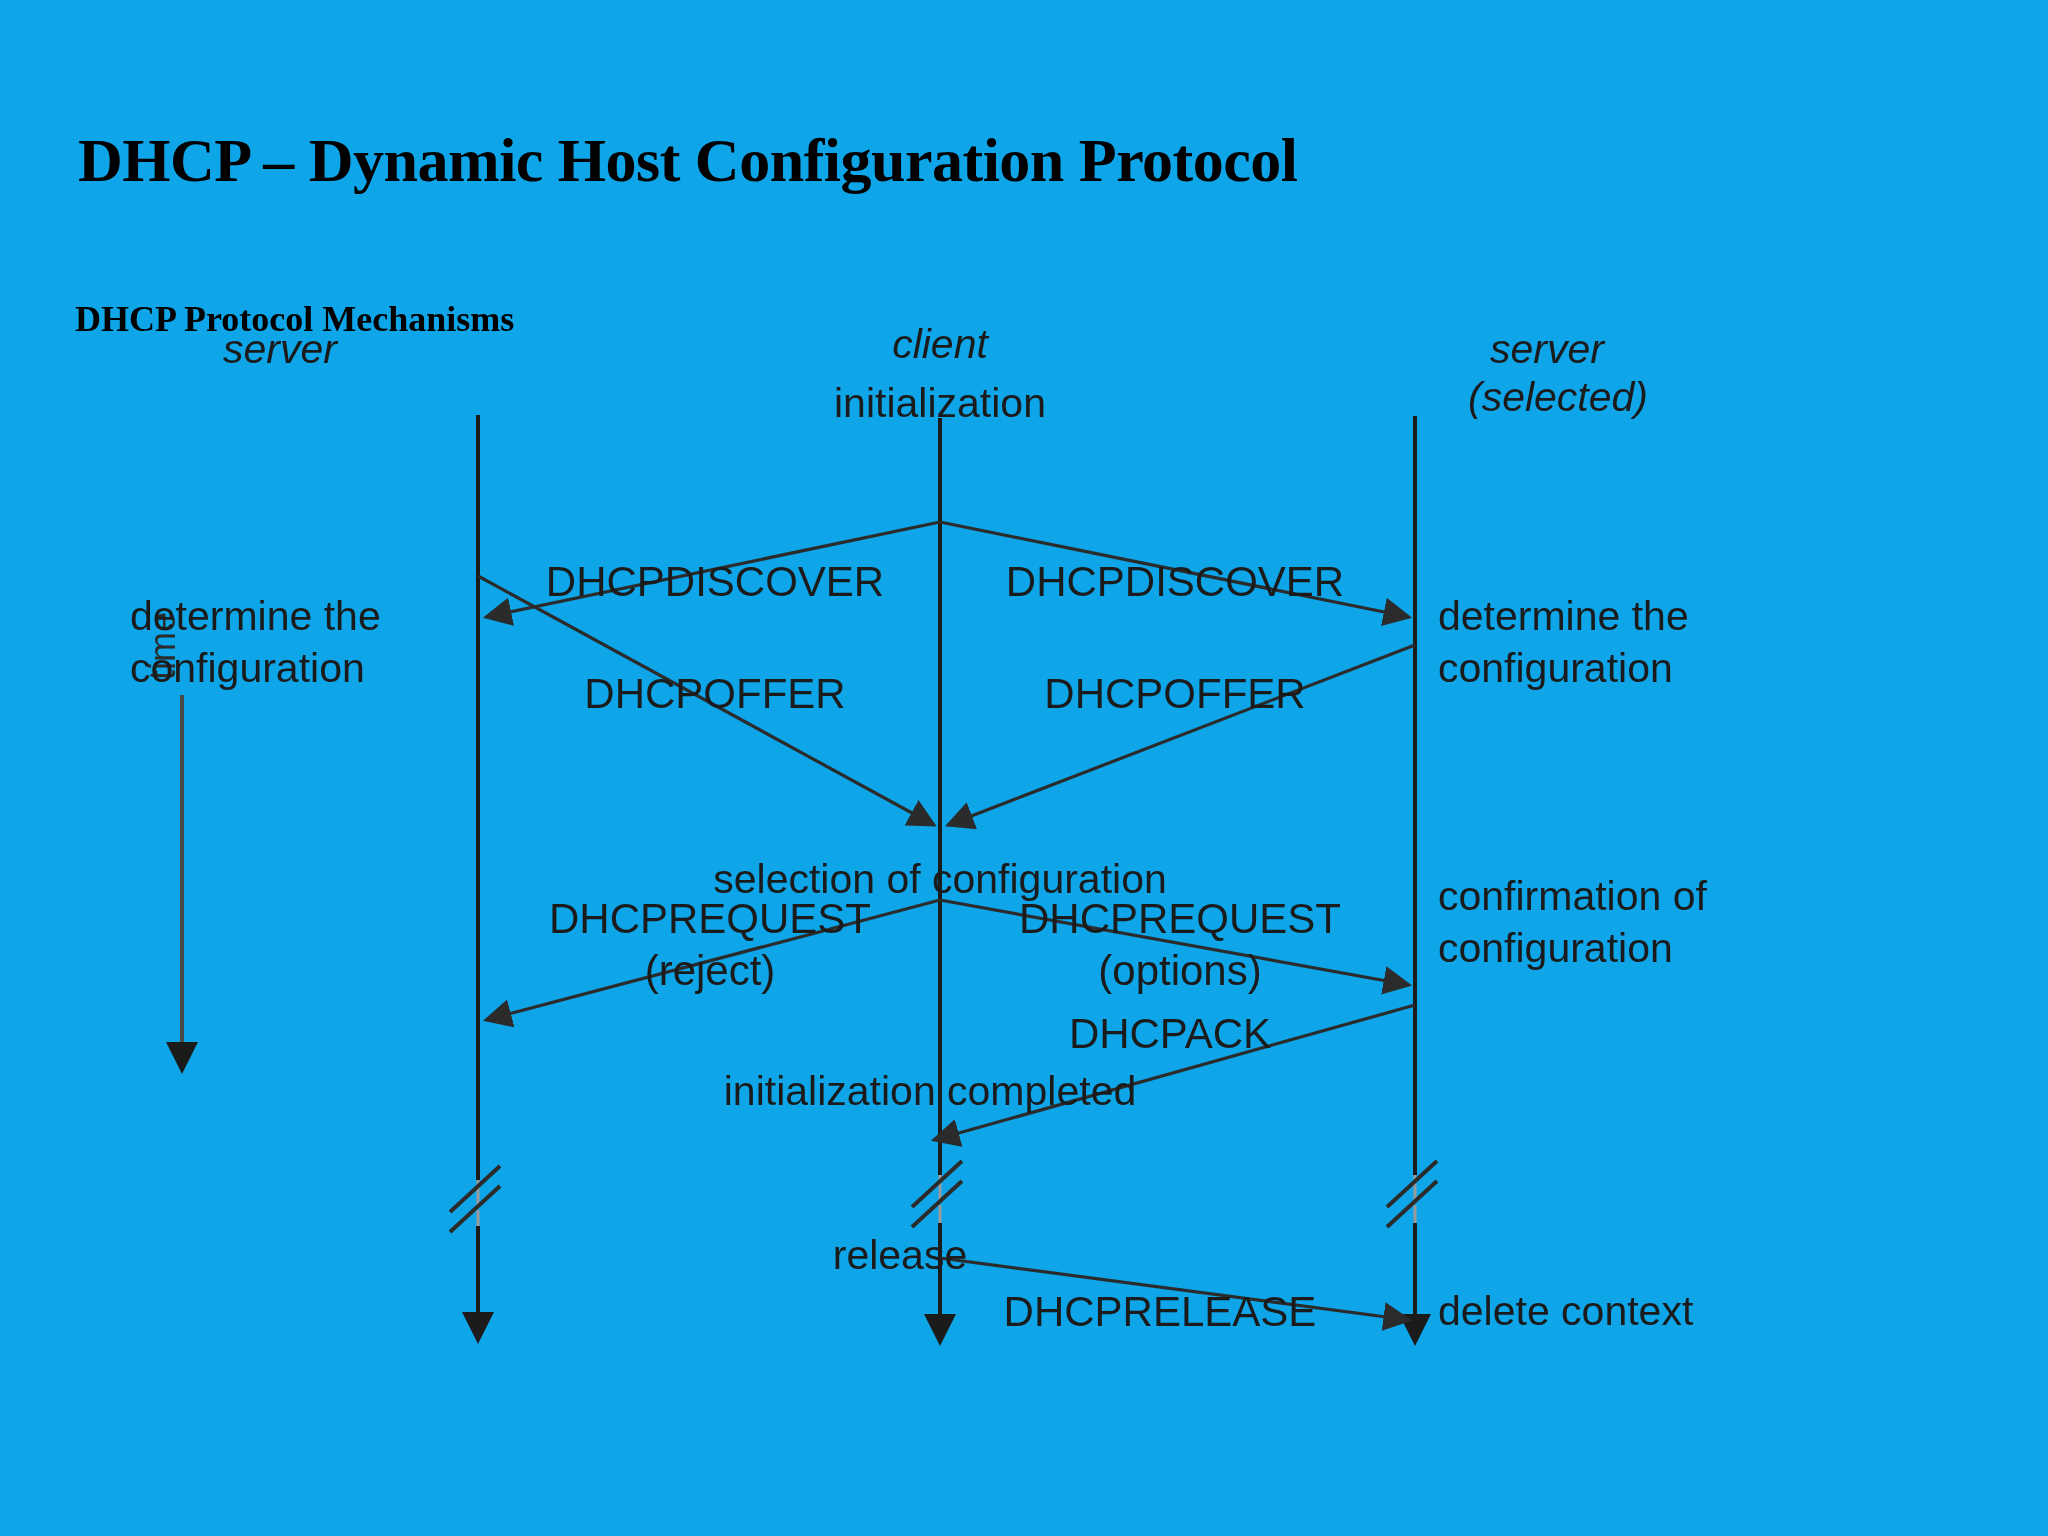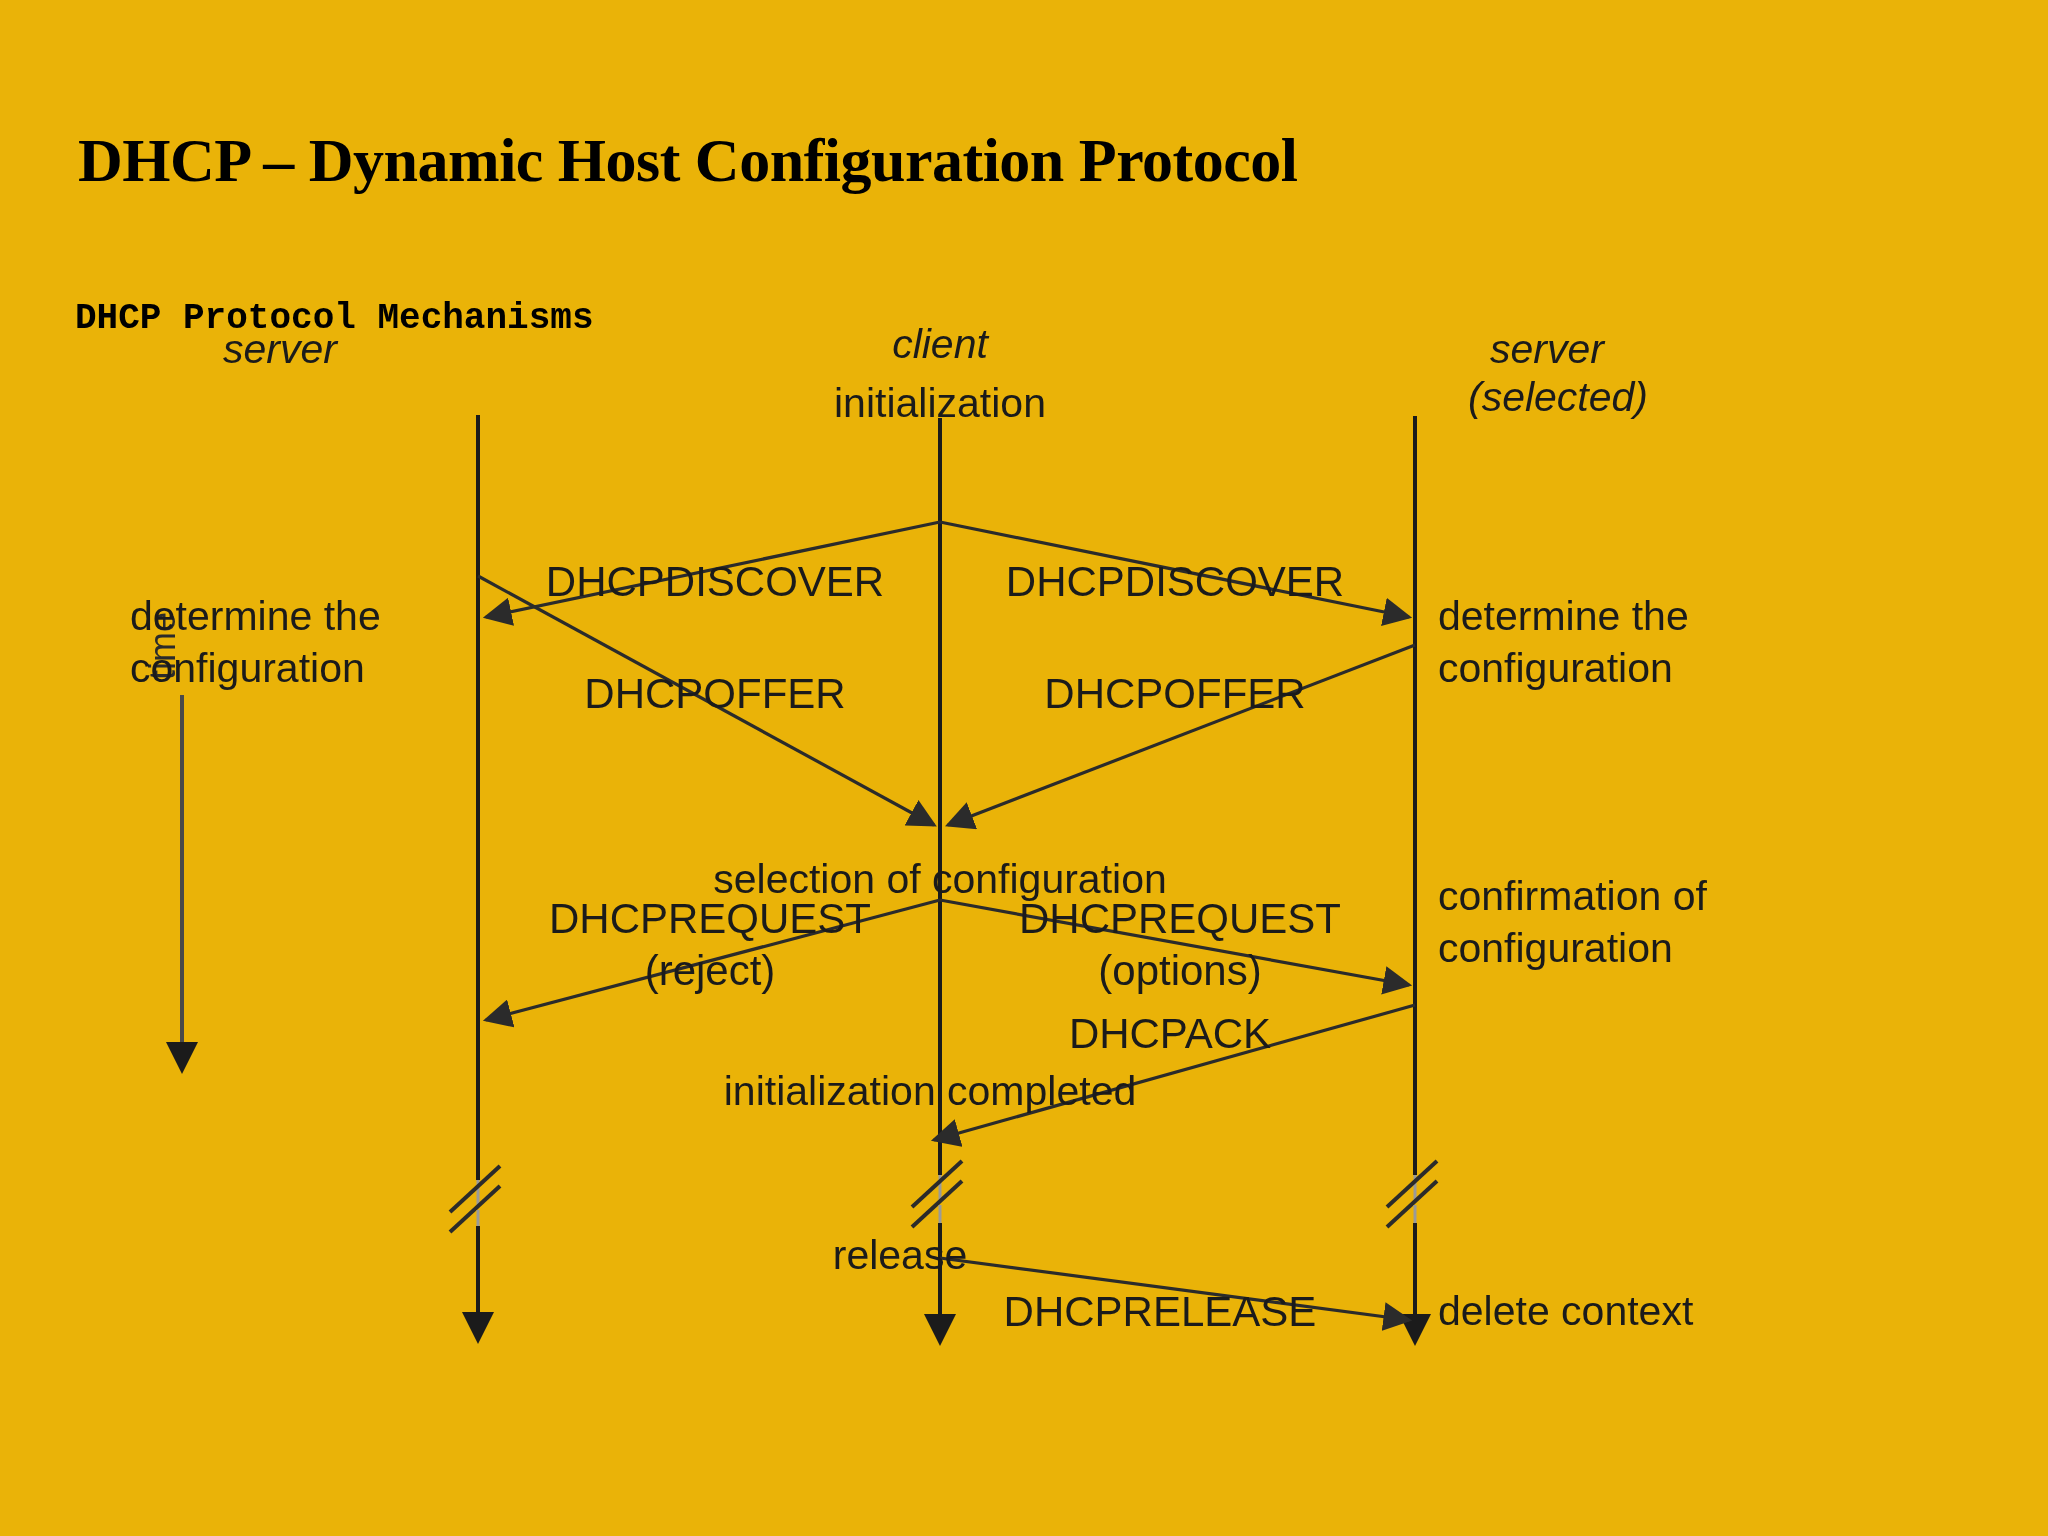--- a/index.html
+++ b/index.html
@@ -4,40 +4,40 @@
 <style>
   html, body {
     margin: 0;
     padding: 0;
     background: #ffffff;
   }
   #page {
     position: relative;
     width: 2048px;
     height: 1536px;
-    background: #eab308;
+    background: #0ea5e9;
     overflow: hidden;
     font-family: "Liberation Sans", sans-serif;
   }
   #slide-title {
     position: absolute;
     left: 78px;
     top: 125px;
     font-family: "Liberation Serif", serif;
     font-weight: bold;
     font-size: 62px;
     color: #000000;
     letter-spacing: -0.5px;
     white-space: nowrap;
   }
   #slide-subtitle {
     position: absolute;
     left: 75px;
     top: 298px;
-    font-family: Liberation Mono, monospace;
+    font-family: Liberation Serif, serif;
     font-weight: bold;
     font-size: 36px;
     color: #000000;
     white-space: nowrap;
   }
   #diagram {
     position: absolute;
     left: 0;
     top: 380px;
     width: 2048px;

